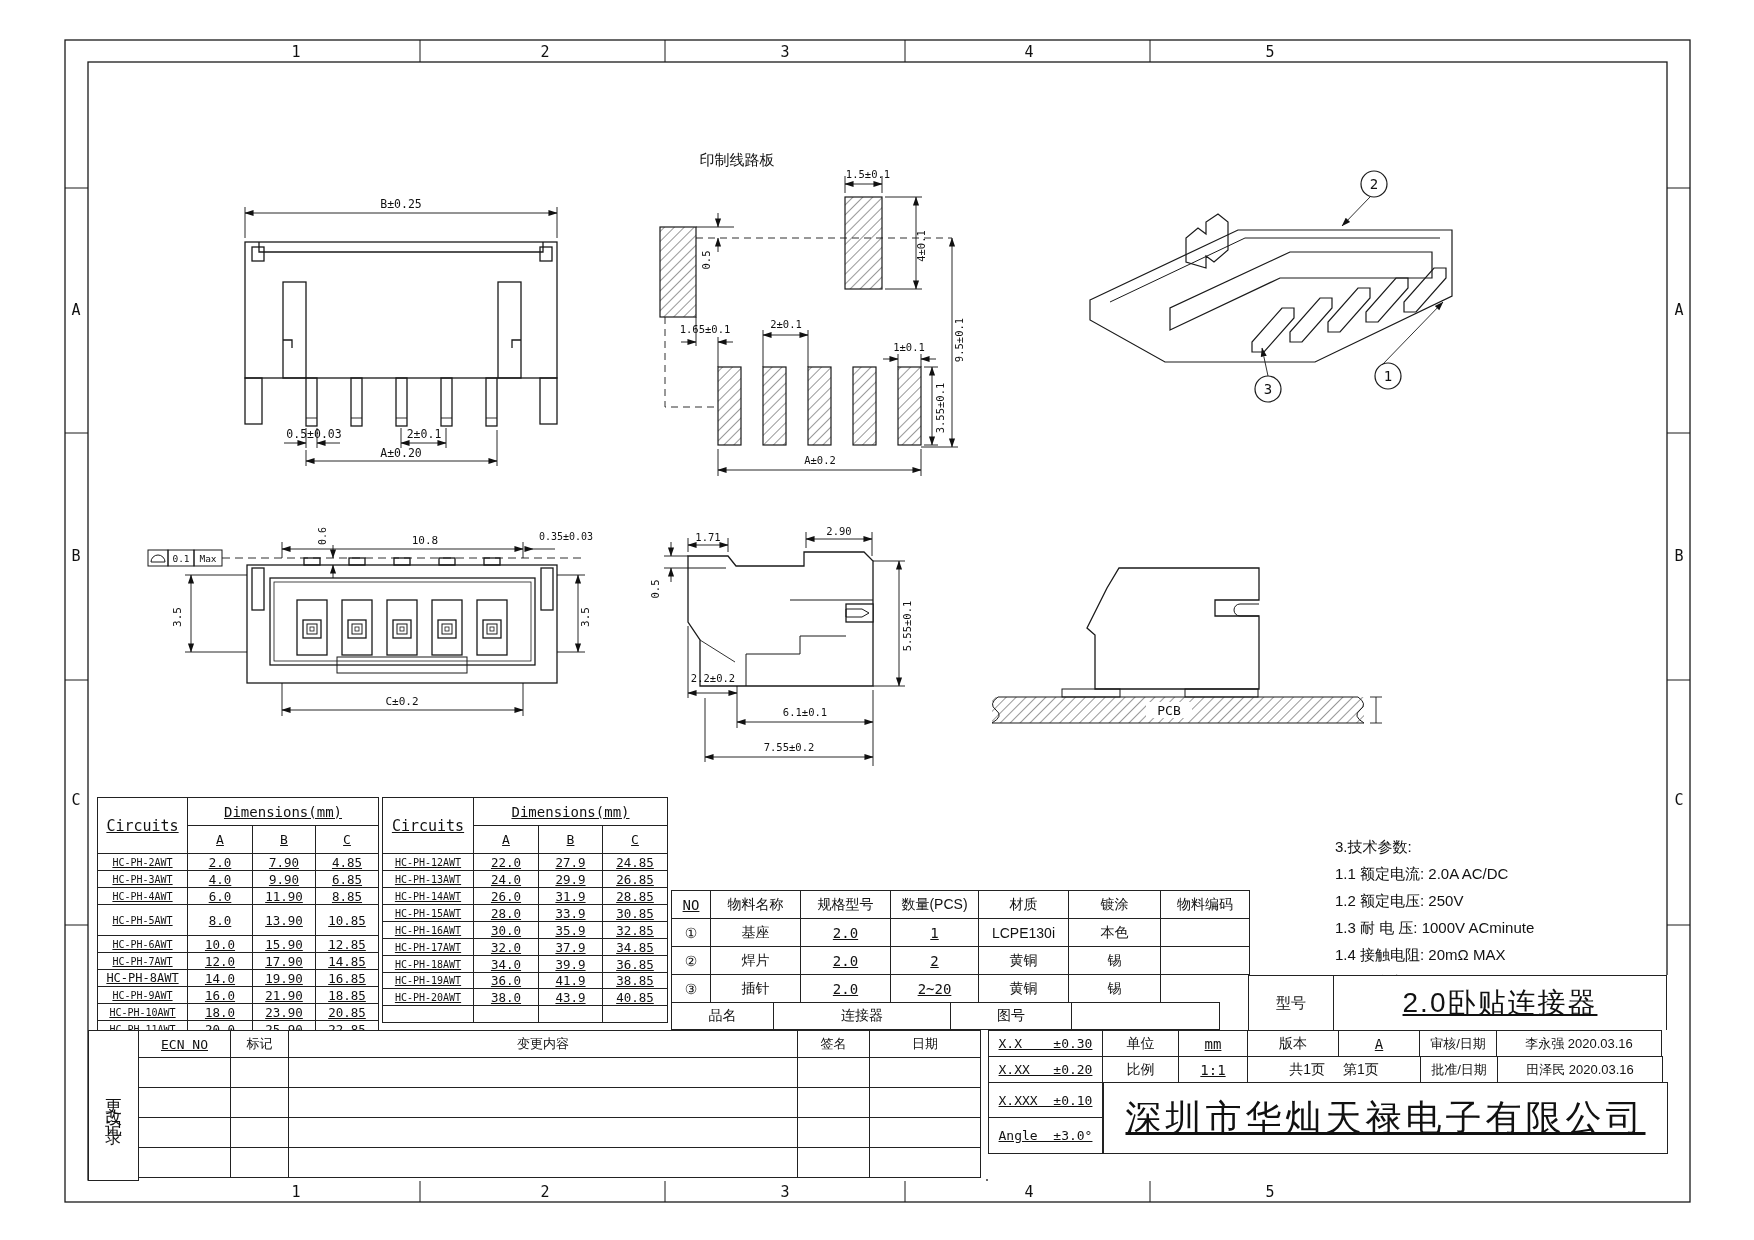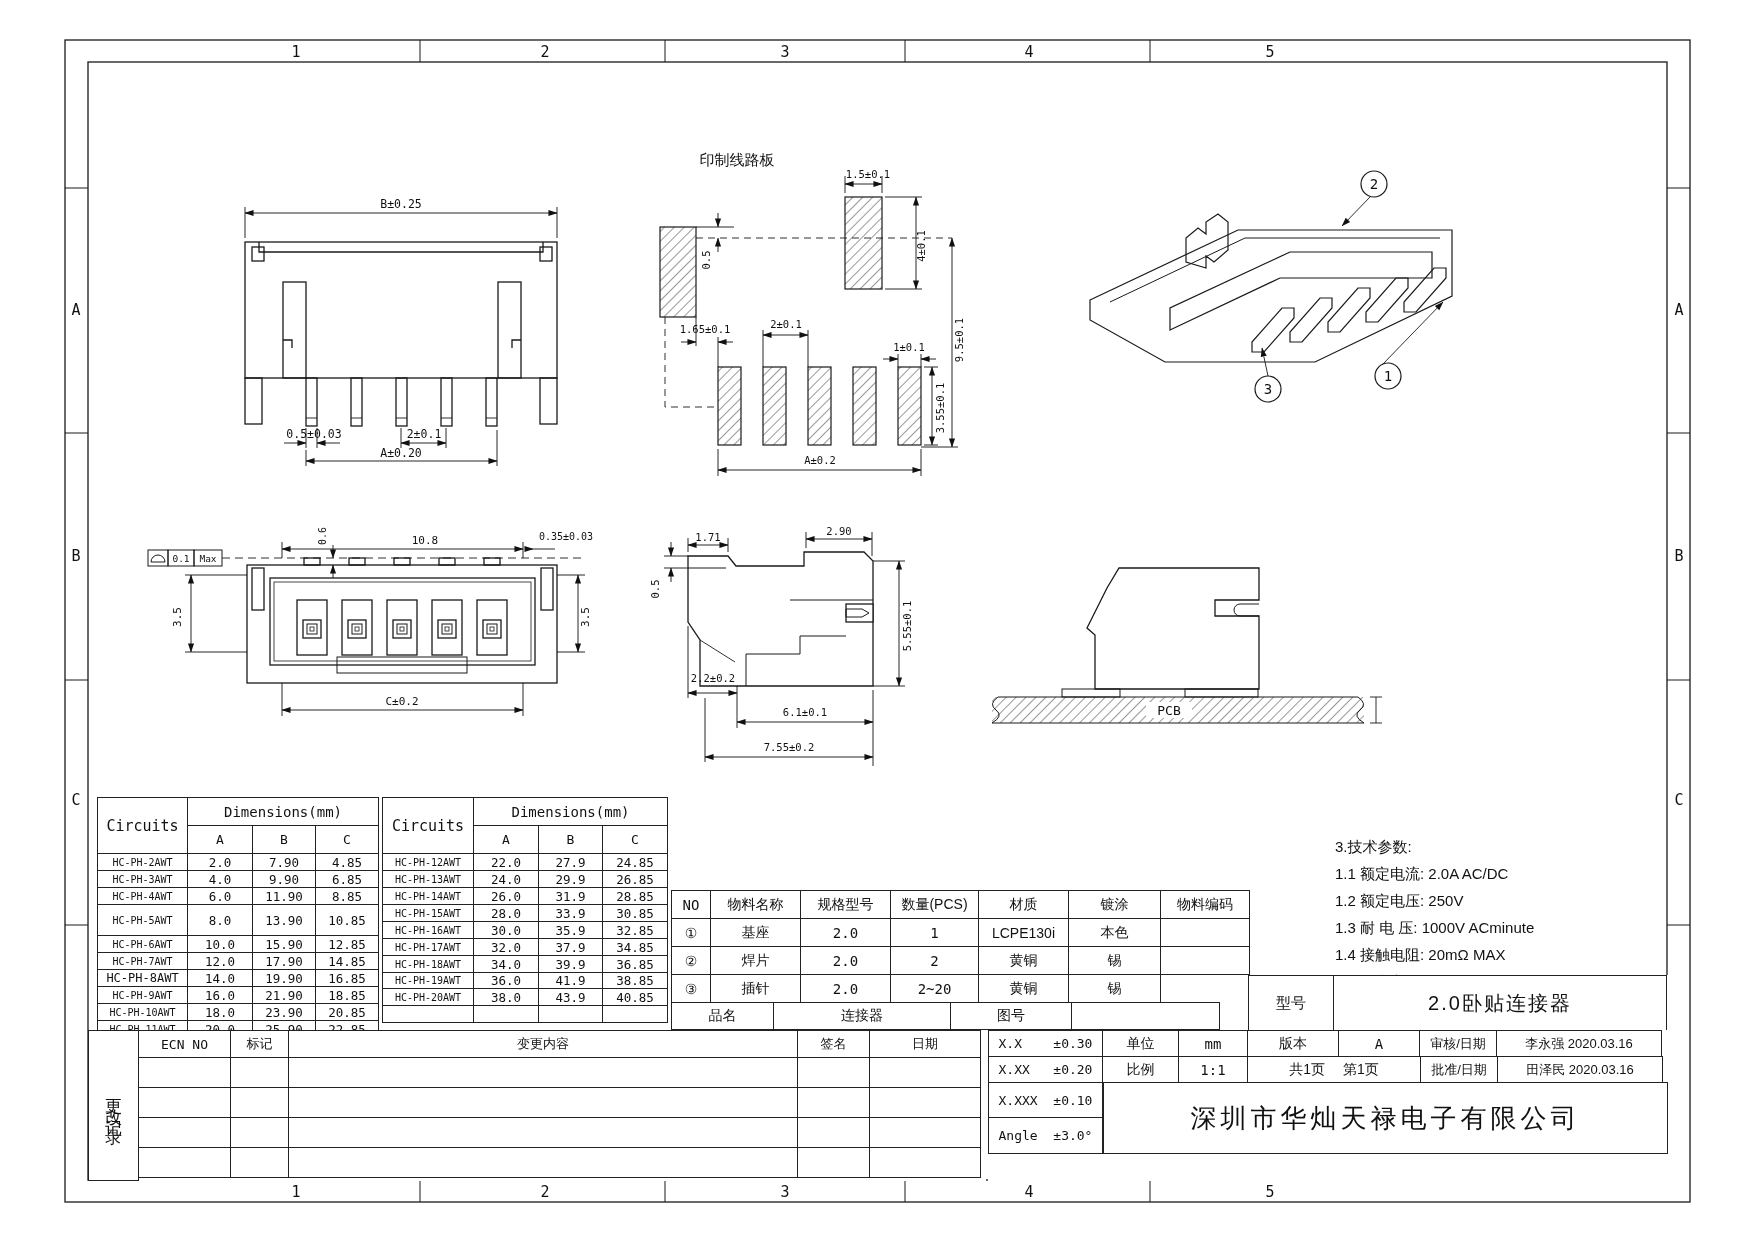--- a/index.html
+++ b/index.html
@@ -4,29 +4,29 @@
 <style>
   html,body{margin:0;padding:0;background:#fff;}
   .sheet{position:relative;width:1754px;height:1240px;background:#fff;color:#111;
          font-family:"Liberation Sans", sans-serif;overflow:hidden;}
   svg text{fill:#111;}
   .cad{font-family:"DejaVu Sans Mono","Liberation Mono",monospace;}
   .cn{font-family:"Liberation Sans",sans-serif;}
   table.sheet-table{position:absolute;border-collapse:collapse;table-layout:fixed;background:#fff;}
   table.sheet-table td,table.sheet-table th{border:1px solid #222;padding:0;text-align:center;
       overflow:hidden;white-space:nowrap;font-weight:normal;}
-  .mono{font-family:"DejaVu Sans Mono","Liberation Mono",monospace;}
+  .mono{font-family:"DejaVu Sans Mono","Liberation Mono",monospace;text-decoration:underline;}
   .flexblock{position:absolute;display:flex;flex-direction:column;background:#fff;}
   .frow{display:flex;margin-bottom:-1px;}
   .fcell{border:1px solid #222;box-sizing:border-box;display:flex;align-items:center;
          justify-content:center;margin-right:-1px;background:#fff;white-space:pre;}
   .vlabel{writing-mode:vertical-rl;text-orientation:upright;letter-spacing:10px;font-size:17px;}
   .tech{position:absolute;left:1335px;top:779px;font-size:15px;line-height:27px;white-space:pre;}
-  .company{font-size:26px;letter-spacing:4px;}
-  .model-value{font-size:20px;letter-spacing:2px;}
+  .company{font-size:36px;letter-spacing:4px;text-decoration:underline;}
+  .model-value{font-size:28px;letter-spacing:2px;text-decoration:underline;}
 </style>
 </head>
 <body>
 
 <div class="sheet">
 
 <svg width="1754" height="1240" viewBox="0 0 1754 1240" style="position:absolute;left:0;top:0">
   <defs>
     <pattern id="h" width="7" height="7" patternUnits="userSpaceOnUse" patternTransform="rotate(45)">
       <rect width="7" height="7" fill="#fff"></rect>

